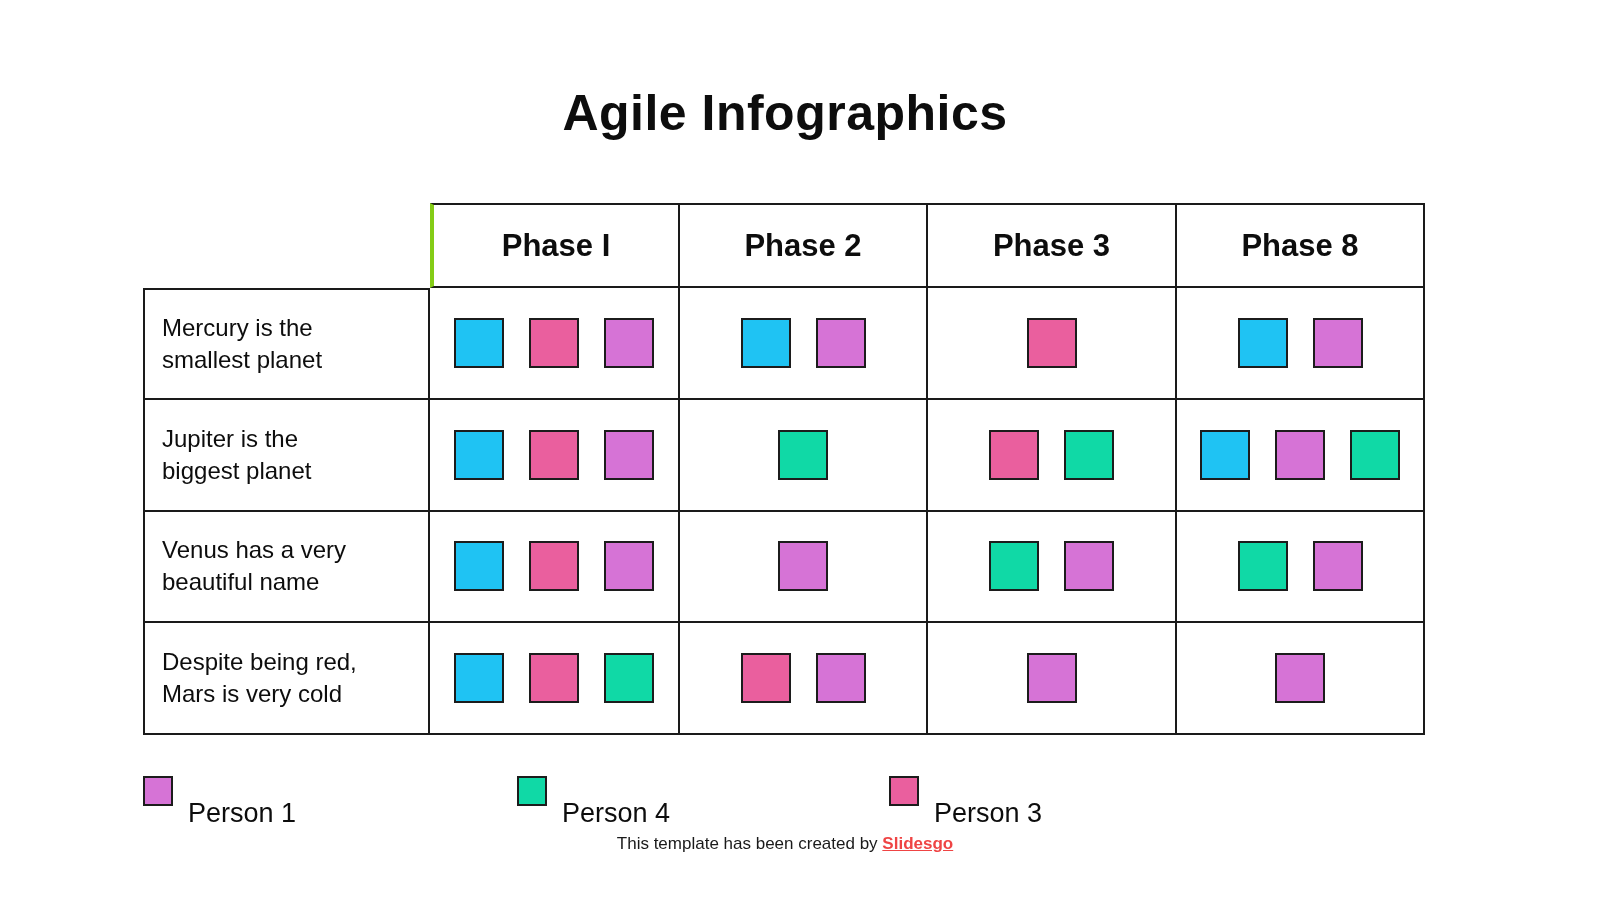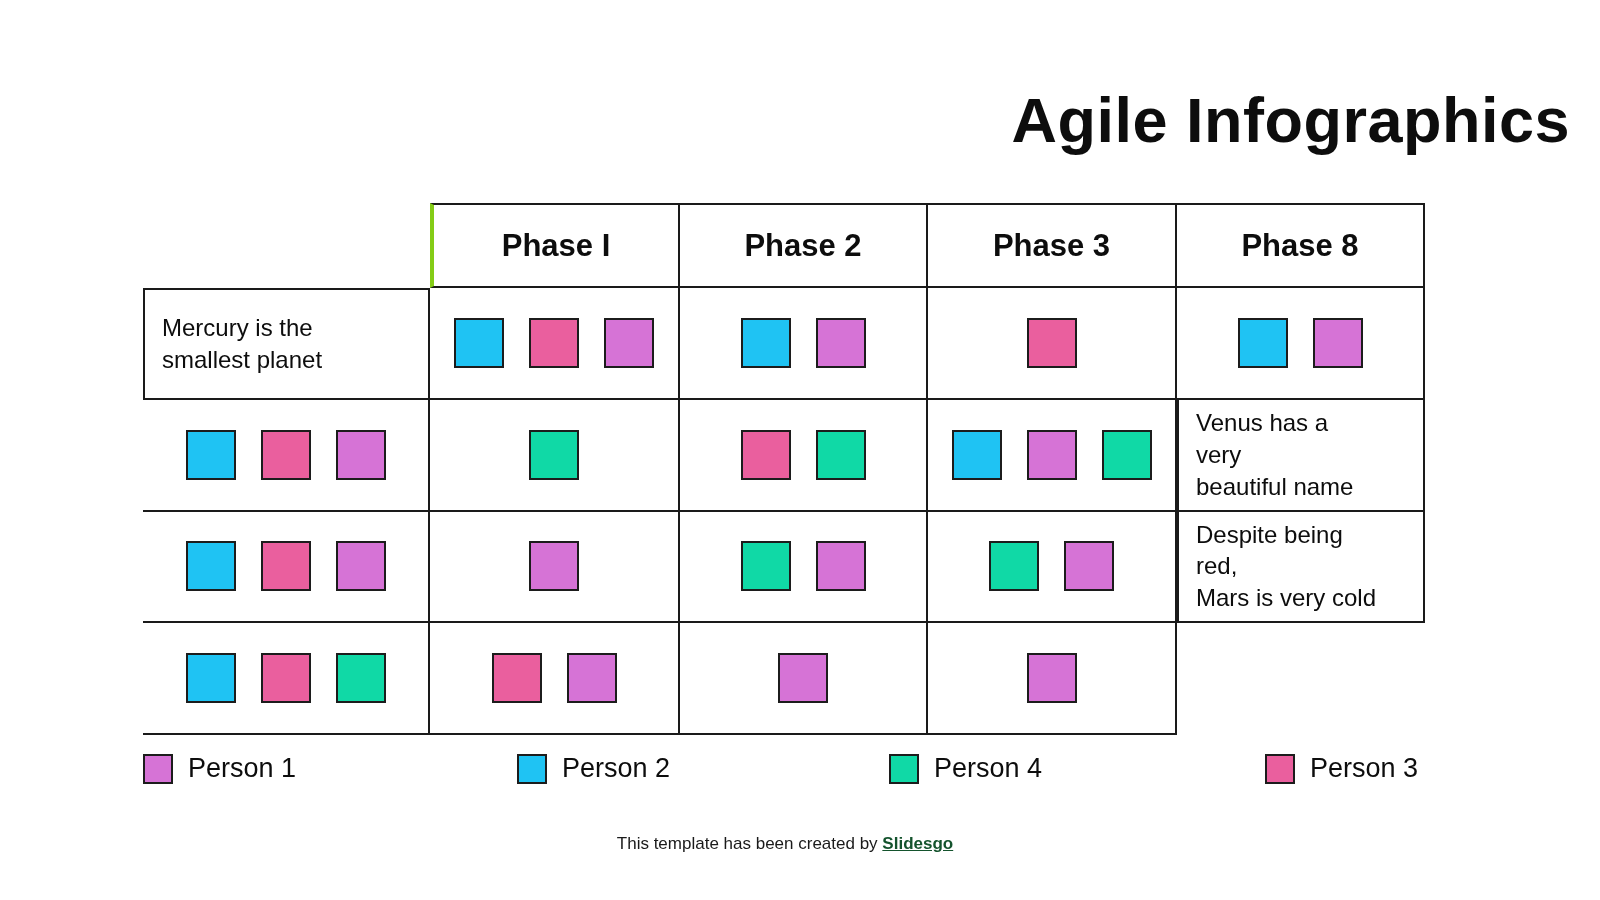--- a/index.html
+++ b/index.html
@@ -1,42 +1,42 @@
 <!DOCTYPE html>
 <html><head>
 <meta charset="utf-8">
 <style>
   html,body{margin:0;padding:0;background:#ffffff;}
   .slide{position:relative;width:1600px;height:900px;background:#ffffff;overflow:hidden;
          font-family:"Liberation Sans", sans-serif;color:#0d0d0d;}
-  .title{position:absolute;top:84px;left:0;width:1570px;text-align:right;
-         font-size:63px;font-weight:800;letter-spacing:.5px;color:#0d0d0d;}
+  .title{position:absolute;top:84px;left:0;width:1570px;text-align:center;
+         font-size:50px;font-weight:800;letter-spacing:.5px;color:#0d0d0d;}
   .table-grid{position:absolute;left:143px;top:203px;
          display:grid;grid-template-columns:287px 250px 248px 249px 248px;
          grid-template-rows:85px repeat(4,111.75px);}
   .cell{box-sizing:border-box;display:flex;align-items:center;justify-content:center;}
   .corner{border:none;}
   .header-cell{border-top:2px solid #1a1a1a;border-bottom:2px solid #1a1a1a;
          border-right:2px solid #1a1a1a;font-size:31px;font-weight:700;}
   .header-cell.first{border-left:4px solid #84cc16;}
   .label-cell{border-left:2px solid #1a1a1a;border-right:2px solid #1a1a1a;
          border-bottom:2px solid #1a1a1a;justify-content:flex-start;
          padding-left:17px;padding-right:45px;font-size:24px;line-height:1.33;
          white-space:pre-line;}
   .label-cell.row-first{border-top:2px solid #1a1a1a;}
   .data-cell{border-right:2px solid #1a1a1a;border-bottom:2px solid #1a1a1a;gap:25px;}
   .sq{width:50px;height:50px;box-sizing:border-box;border:2px solid #1c1c1c;}
   .legend{position:absolute;left:143px;top:753px;width:1340px;
          display:grid;grid-template-columns:374px 372px 376px auto;}
   .legend-item{display:flex;align-items:center;gap:15px;}
   .legend-sq{width:30px;height:30px;box-sizing:border-box;border:2px solid #1c1c1c;}
-  .legend-label{font-size:27px;}
+  .legend-label{font-size:27px;margin-top:45px;}
   .footer{position:absolute;top:834px;left:0;width:1570px;text-align:center;
          font-size:17px;color:#1a1a1a;}
-  .brand{font-weight:700;text-decoration:underline;color:#14532d;cursor:pointer;}
+  .brand{font-weight:700;text-decoration:underline;color:#ef4444;cursor:pointer;}
 </style>
 </head>
 <body>
 
 <div class="slide">
 
   <div class="title">Agile Infographics</div>
 
   <div class="table-grid">
       <div class="cell corner"></div>
@@ -55,20 +55,22 @@
         <div class="sq" style="background: rgb(31, 195, 243);"></div>
         <div class="sq" style="background: rgb(214, 115, 214);"></div>
       </div>
       <div class="cell data-cell">
         <div class="sq" style="background: rgb(234, 95, 158);"></div>
       </div>
       <div class="cell data-cell">
         <div class="sq" style="background: rgb(31, 195, 243);"></div>
         <div class="sq" style="background: rgb(214, 115, 214);"></div>
       </div>
+      <div class="cell label-cell">Jupiter is the
+biggest planet</div>
       <div class="cell data-cell">
         <div class="sq" style="background: rgb(31, 195, 243);"></div>
         <div class="sq" style="background: rgb(234, 95, 158);"></div>
         <div class="sq" style="background: rgb(214, 115, 214);"></div>
       </div>
       <div class="cell data-cell">
         <div class="sq" style="background: rgb(16, 217, 166);"></div>
       </div>
       <div class="cell data-cell">
         <div class="sq" style="background: rgb(234, 95, 158);"></div>
@@ -115,24 +117,20 @@
         <div class="sq" style="background: rgb(214, 115, 214);"></div>
       </div>
     </div>
 
   <div class="legend">
       <div class="legend-item">
         <div class="legend-sq" style="background: rgb(214, 115, 214);"></div>
         <div class="legend-label">Person 1</div>
       </div>
       <div class="legend-item">
-        <div class="legend-sq" style="background: rgb(31, 195, 243);"></div>
-        <div class="legend-label">Person 2</div>
-      </div>
-      <div class="legend-item">
         <div class="legend-sq" style="background: rgb(16, 217, 166);"></div>
         <div class="legend-label">Person 4</div>
       </div>
       <div class="legend-item">
         <div class="legend-sq" style="background: rgb(234, 95, 158);"></div>
         <div class="legend-label">Person 3</div>
       </div>
     </div>
 
   <div class="footer">

